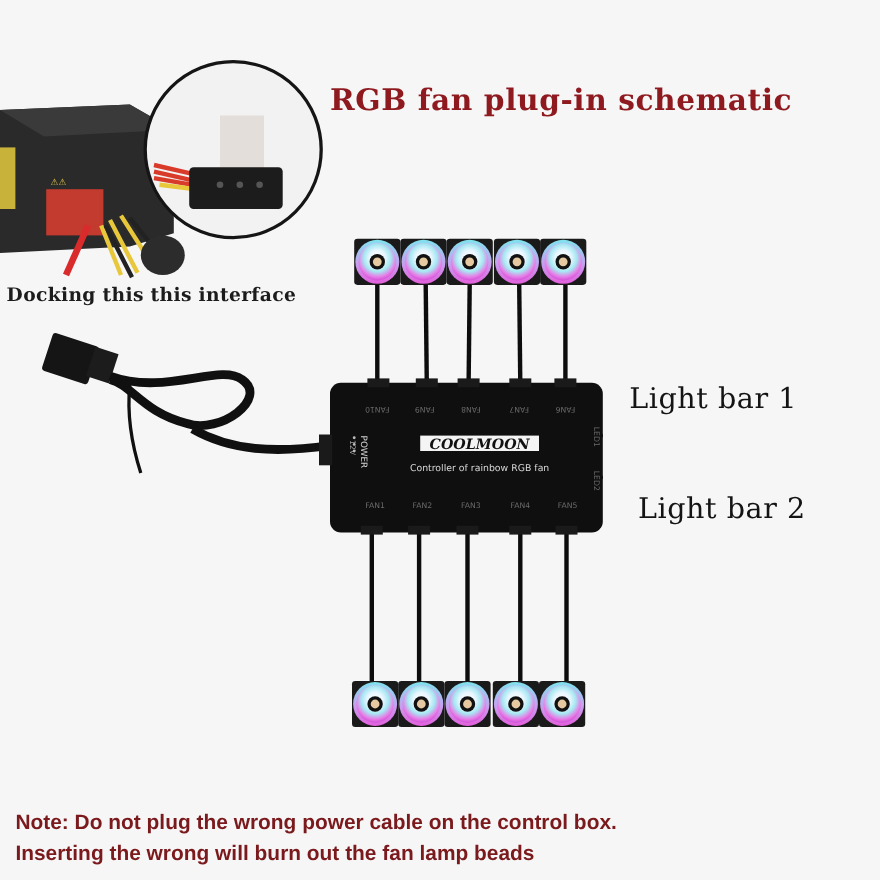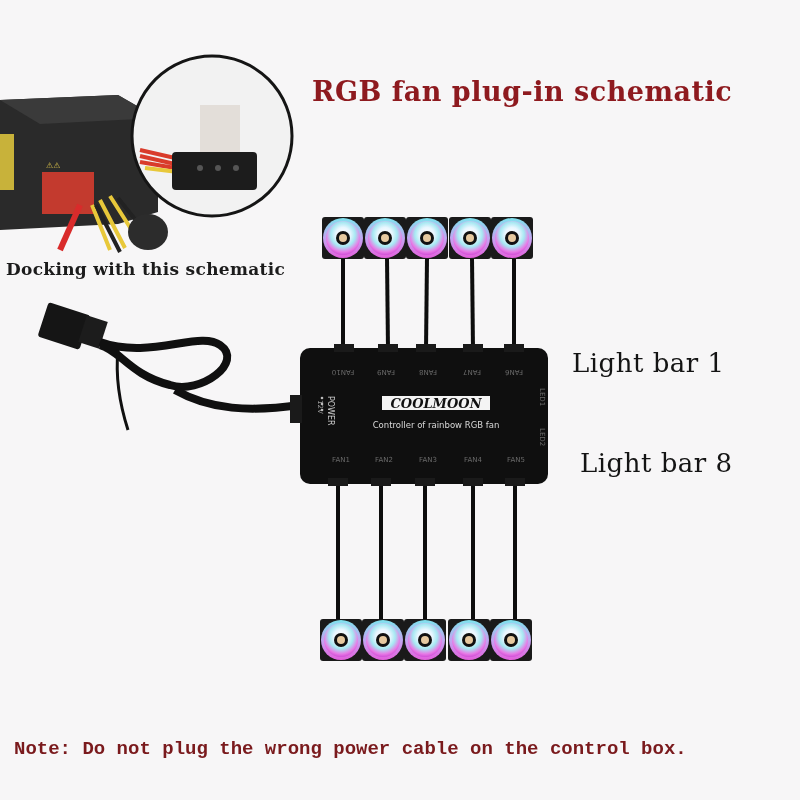--- a/index.html
+++ b/index.html
@@ -1,21 +1,21 @@
 <!DOCTYPE html>
 <html><head>
   <meta charset="utf-8">
   <style>
     html, body { margin: 0; padding: 0; }
     body { width: 800px; height: 800px; background: #f7f6f7; position: relative; overflow: hidden; font-family: "DejaVu Serif", serif; }
     .abs { position: absolute; }
-    .title { left: 300px; top: 76px; font-size: 27px; font-weight: bold; color: #8e1a1f; letter-spacing: 0.5px; white-space: nowrap; margin-left: 12px; }
+    .title { left: 300px; top: 76px; font-size: 27px; font-weight: bold; color: #8e1a1f; letter-spacing: 0.5px; white-space: nowrap; }
     .dock { left: 6px; top: 257px; font-size: 17px; font-weight: bold; color: #1c1c1c; line-height: 24px; white-space: nowrap; letter-spacing: 0.3px; }
     .lb { font-size: 26px; font-weight: normal; color: #141414; white-space: nowrap; letter-spacing: 0.5px; }
-    .note { left: 14px; top: 735px; font-size: 19px; font-weight: bold; color: #7a1a1d; line-height: 28px; white-space: nowrap; font-family: Liberation Mono, monospace; }
+    .note { left: 14px; top: 735px; font-size: 19px; font-weight: bold; color: #7a1a1d; line-height: 28px; white-space: nowrap; font-family: Liberation Sans, sans-serif; }
     svg { position: absolute; left: 0; top: 0; }
     .brand { fill: #111; font-family: "DejaVu Serif", serif; font-style: italic; font-weight: bold; font-size: 13px; }
     .sub { fill: #d8d8d8; font-family: "DejaVu Sans", sans-serif; font-size: 8.5px; }
     .port { fill: #6a6a6a; font-family: "DejaVu Sans", sans-serif; font-size: 7px; }
   </style>
 </head>
 <body>
 
 <svg width="800" height="800" viewBox="0 0 800 800">
   <defs>
@@ -161,21 +161,22 @@
     <circle cx="322" cy="410" r="1.3" fill="#bbb"></circle>
 
     <text class="port" transform="translate(540,388) rotate(90)">LED1</text>
     <text class="port" transform="translate(540,428) rotate(90)">LED2</text>
   </g>
 </svg>
 
 <div class="abs title">RGB fan plug-in schematic</div>
 
 <div class="abs dock">
-  <div>Docking with this schematic</div>
+  <div>Docking this this interface</div>
 </div>
 
 <div class="abs lb" style="left:572px; top:348px;">Light bar 1</div>
-<div class="abs lb" style="left:580px; top:448px;">Light bar 8</div>
+<div class="abs lb" style="left:580px; top:448px;">Light bar 2</div>
 
 <div class="abs note">
   <div>Note: Do not plug the wrong power cable on the control box.</div>
+  <div>Inserting the wrong will burn out the fan lamp beads</div>
 </div>
 
 </body></html>

